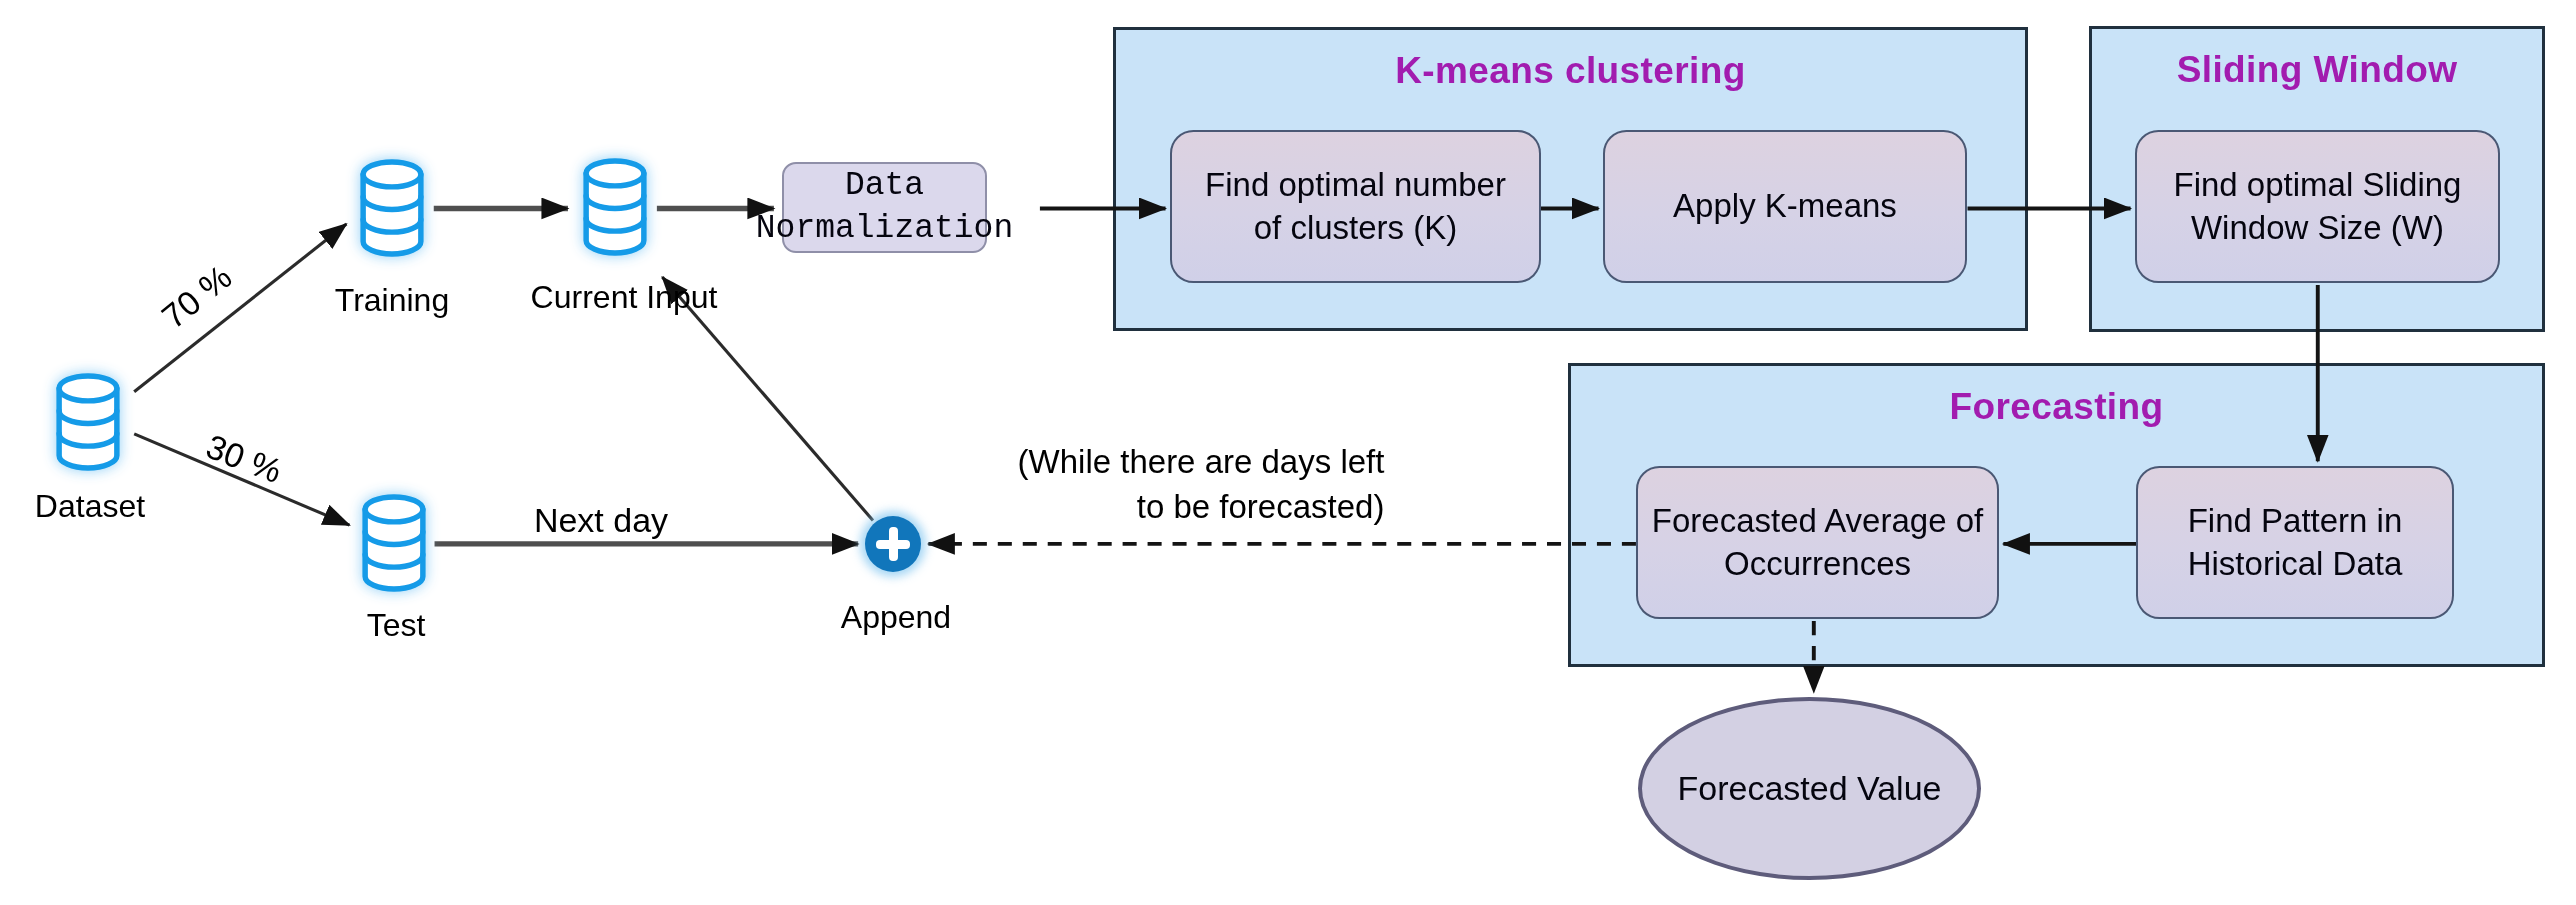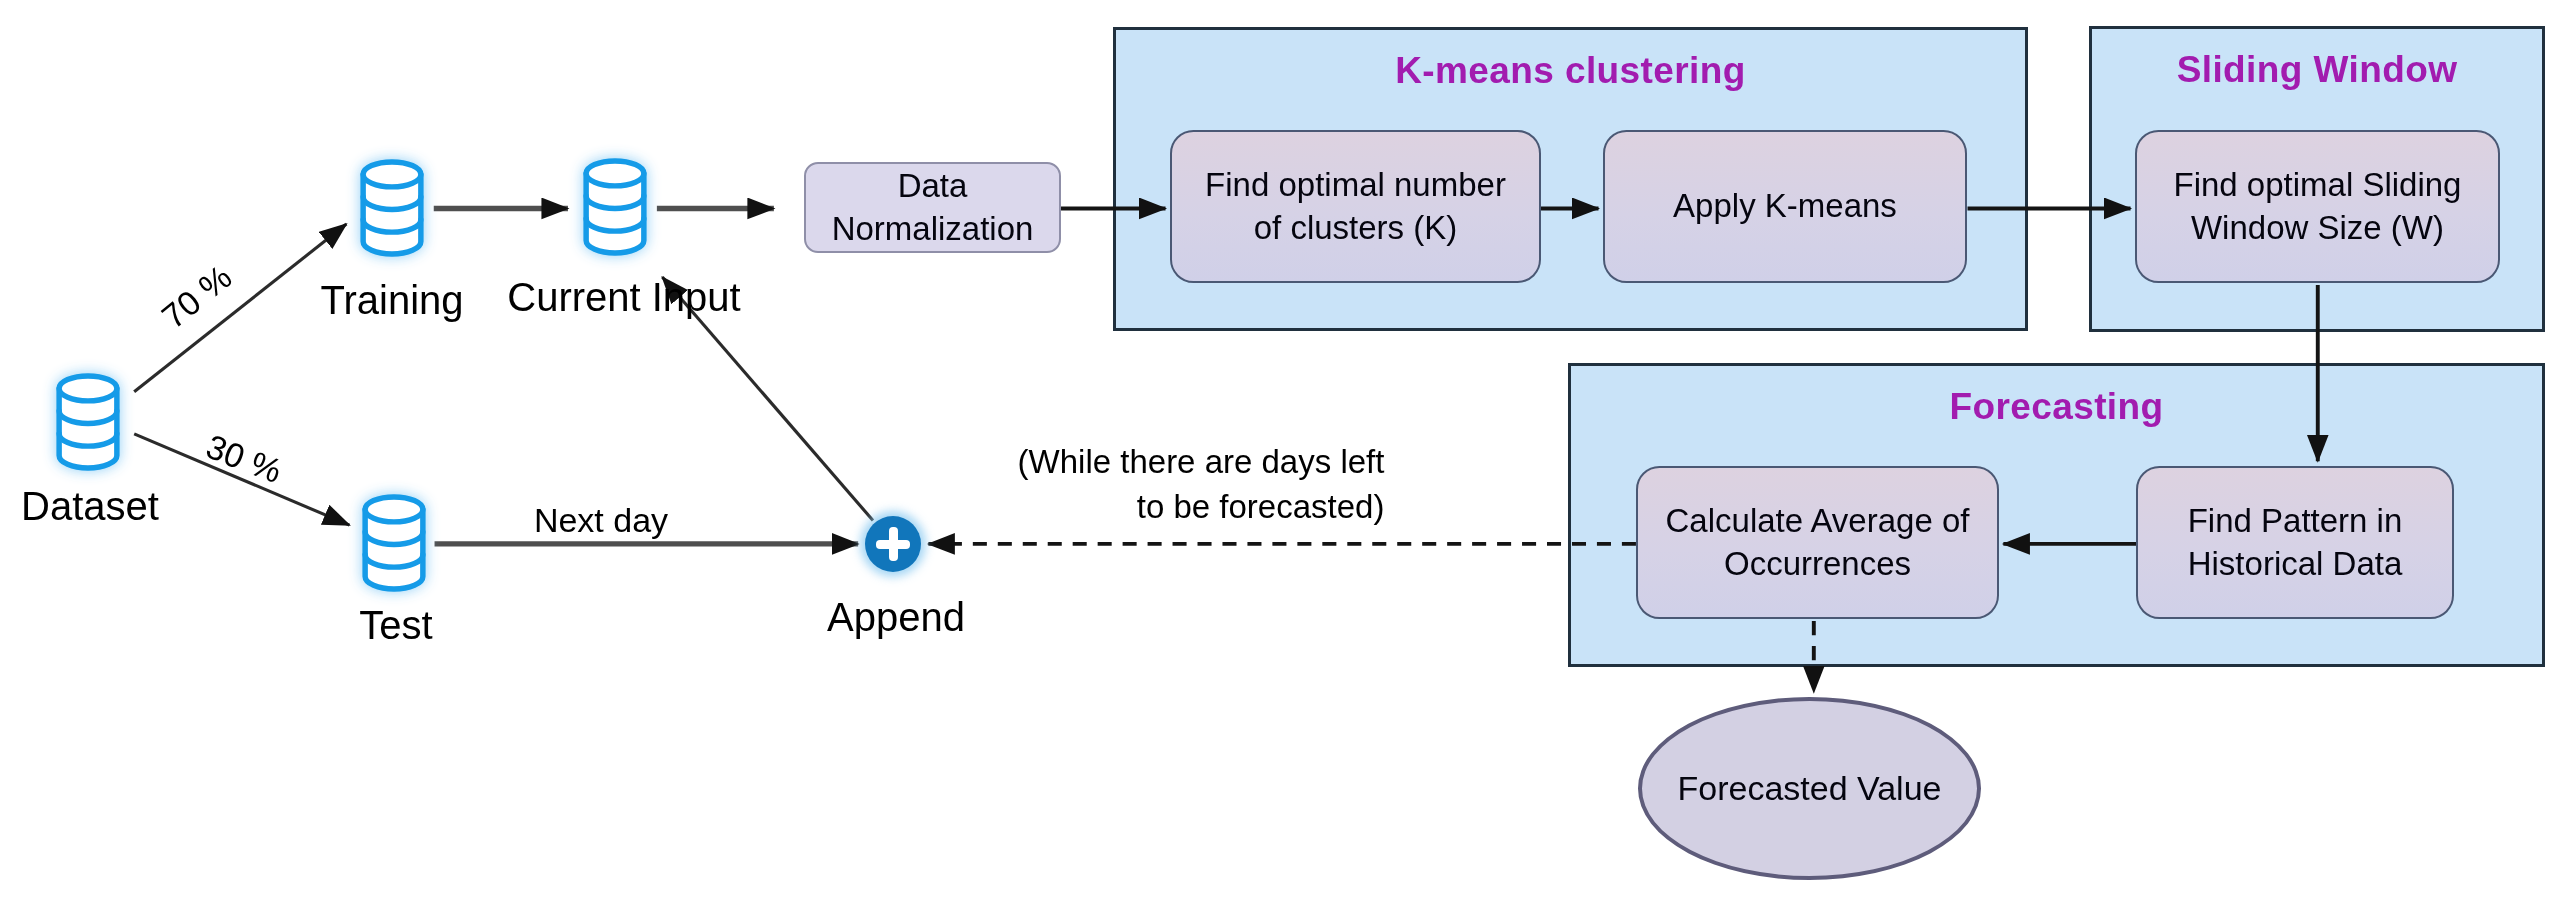--- a/index.html
+++ b/index.html
@@ -29,21 +29,21 @@
     position:absolute;box-sizing:border-box;border-radius:50%;
     background:#d3d0e3;border:4.7px solid #5e5c7b;
     display:flex;align-items:center;justify-content:center;text-align:center;
     font-size:34px;color:#05050f;
   }
   
   .dbicon{position:absolute;filter:drop-shadow(0 0 7px rgba(140,205,245,.95));}
   
   .nodelabel{
     position:absolute;transform:translate(-50%,-50%);white-space:nowrap;
-    font-size:40px;color:#000;
+    font-size:32px;color:#000;
   }
   .smalllabel{font-size:34px;}
   .rot{transform:translate(-50%,-50%) rotate(var(--rot));}
   .note{
     position:absolute;transform:translate(-50%,-50%);text-align:right;
     font-size:33px;line-height:1.35;white-space:pre-line;color:#000;
   }
   
   .append-circle{
     position:absolute;width:56px;height:56px;border-radius:50%;background:#1176bb;
@@ -94,28 +94,28 @@
     <line class="mid" x1="2971" y1="365" x2="2971" y2="591" marker-end="url(#mk)"></line>
     <line class="mid" x1="2738" y1="697" x2="2568" y2="697" marker-end="url(#mk)"></line>
     <line class="dash" x1="2097" y1="697" x2="1190" y2="697" marker-end="url(#mk)"></line>
     <line class="dash" x1="2325" y1="796" x2="2325" y2="887" marker-end="url(#mk)"></line>
     <line class="thick" x1="557" y1="697" x2="1100" y2="697" marker-end="url(#mk)"></line>
     <line class="thin" x1="1119" y1="667" x2="849" y2="355" marker-end="url(#mk)"></line>
   </svg>
 
   <div class="layer-boxes">
 
-    <div class="pbox norm" style="left:804px;top:162px;width:257px;height:91px;">Data
+    <div class="pbox norm" style="left:782px;top:162px;width:205px;height:91px;font-family:Liberation Mono, monospace;">Data
 Normalization</div>
     <div class="pbox" style="left:1170px;top:130px;width:371px;height:153px;">Find optimal number
 of clusters (K)</div>
     <div class="pbox" style="left:1603px;top:130px;width:364px;height:153px;">Apply K-means</div>
     <div class="pbox" style="left:2135px;top:130px;width:365px;height:153px;">Find optimal Sliding
 Window Size (W)</div>
-    <div class="pbox" style="left:1636px;top:466px;width:363px;height:153px;">Calculate Average of
+    <div class="pbox" style="left:1636px;top:466px;width:363px;height:153px;">Forecasted Average of
 Occurrences</div>
     <div class="pbox" style="left:2136px;top:466px;width:318px;height:153px;">Find Pattern in
 Historical Data</div>
 
     <div class="ellipse" style="left:1638px;top:697px;width:343px;height:183px;">Forecasted Value</div>
 
     <svg class="dbicon" style="left:49px;top:372px;" width="78" height="103" viewBox="0 0 100 132">
       <path d="M13,21 L13,107 A37,16 0 0 0 87,107 L87,21" fill="#ffffff" stroke="#159be8" stroke-width="7" stroke-linecap="round"></path>
       <ellipse cx="50" cy="21" rx="37" ry="16" fill="#ffffff" stroke="#159be8" stroke-width="7"></ellipse>
       <path d="M13,50 A37,16 0 0 0 87,50" fill="none" stroke="#159be8" stroke-width="7" stroke-linecap="round"></path>

